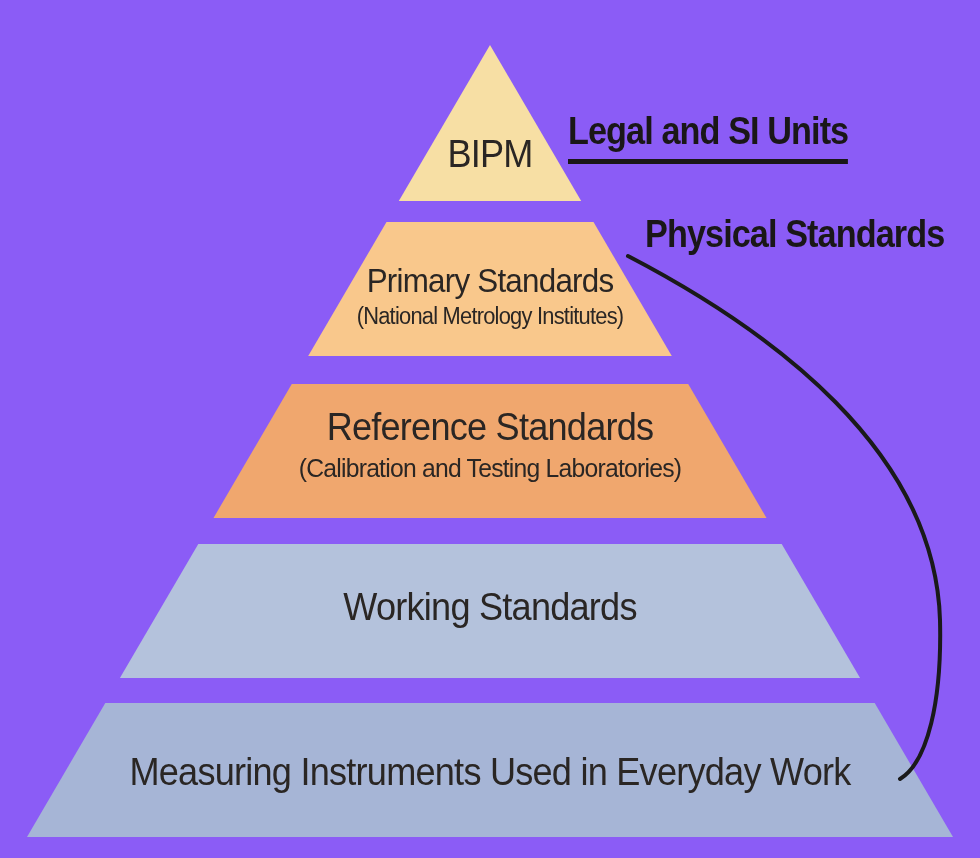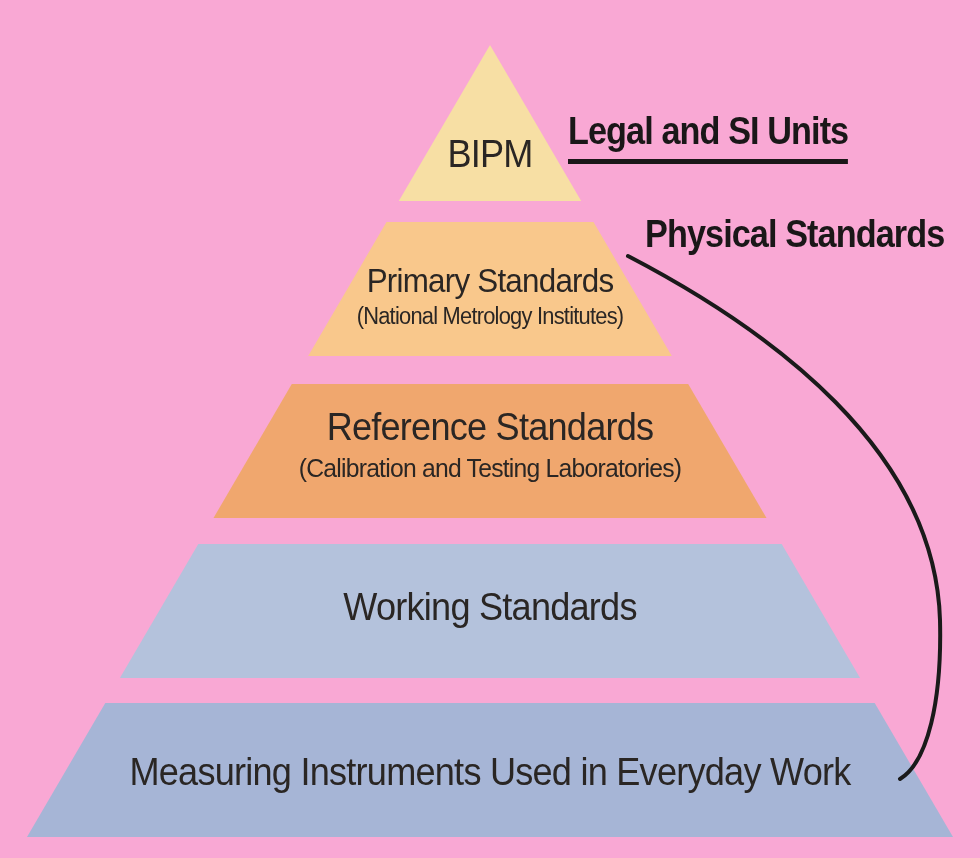--- a/index.html
+++ b/index.html
@@ -1,21 +1,21 @@
 <!DOCTYPE html>
 <html><head>
 <meta charset="utf-8">
 <style>
   * { margin: 0; padding: 0; box-sizing: border-box; }
   html, body { background: #ffffff; }
   .canvas {
     position: relative;
     width: 980px;
     height: 858px;
-    background: #f9a8d4;
+    background: #8b5cf6;
     overflow: hidden;
     font-family: "Liberation Sans", sans-serif;
     color: #231f20;
   }
   .pyramid-svg {
     position: absolute;
     left: 0; top: 0;
     width: 980px; height: 858px;
   }
   .tier-label {

